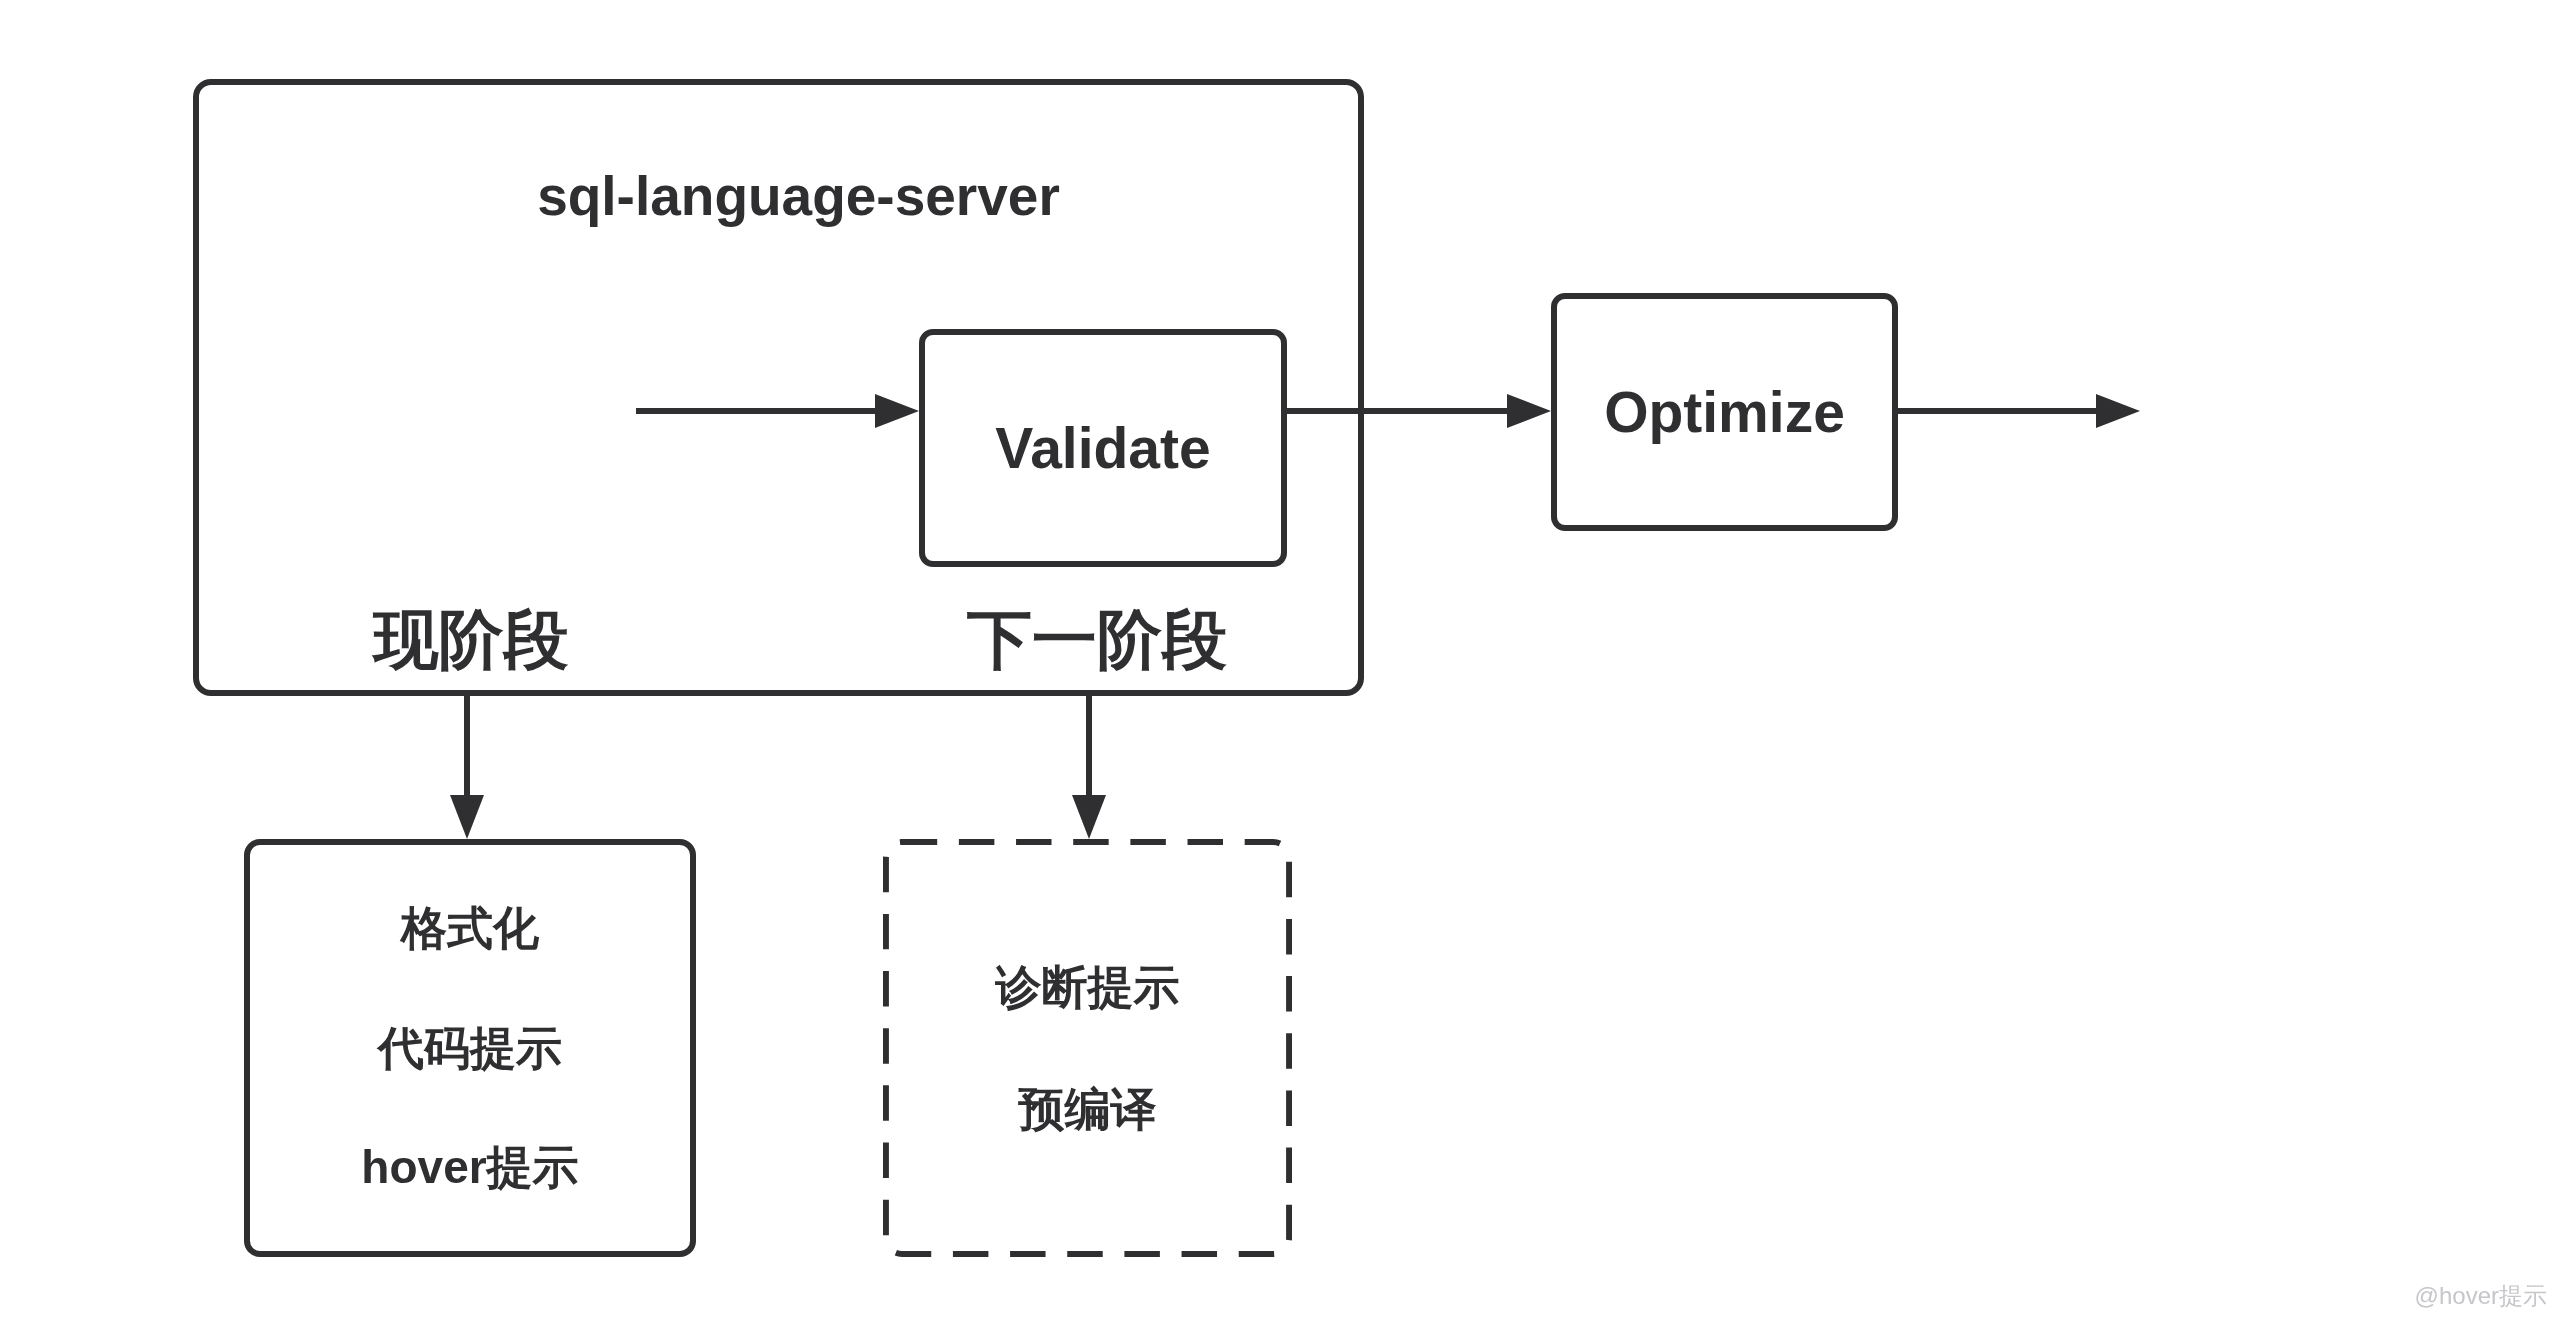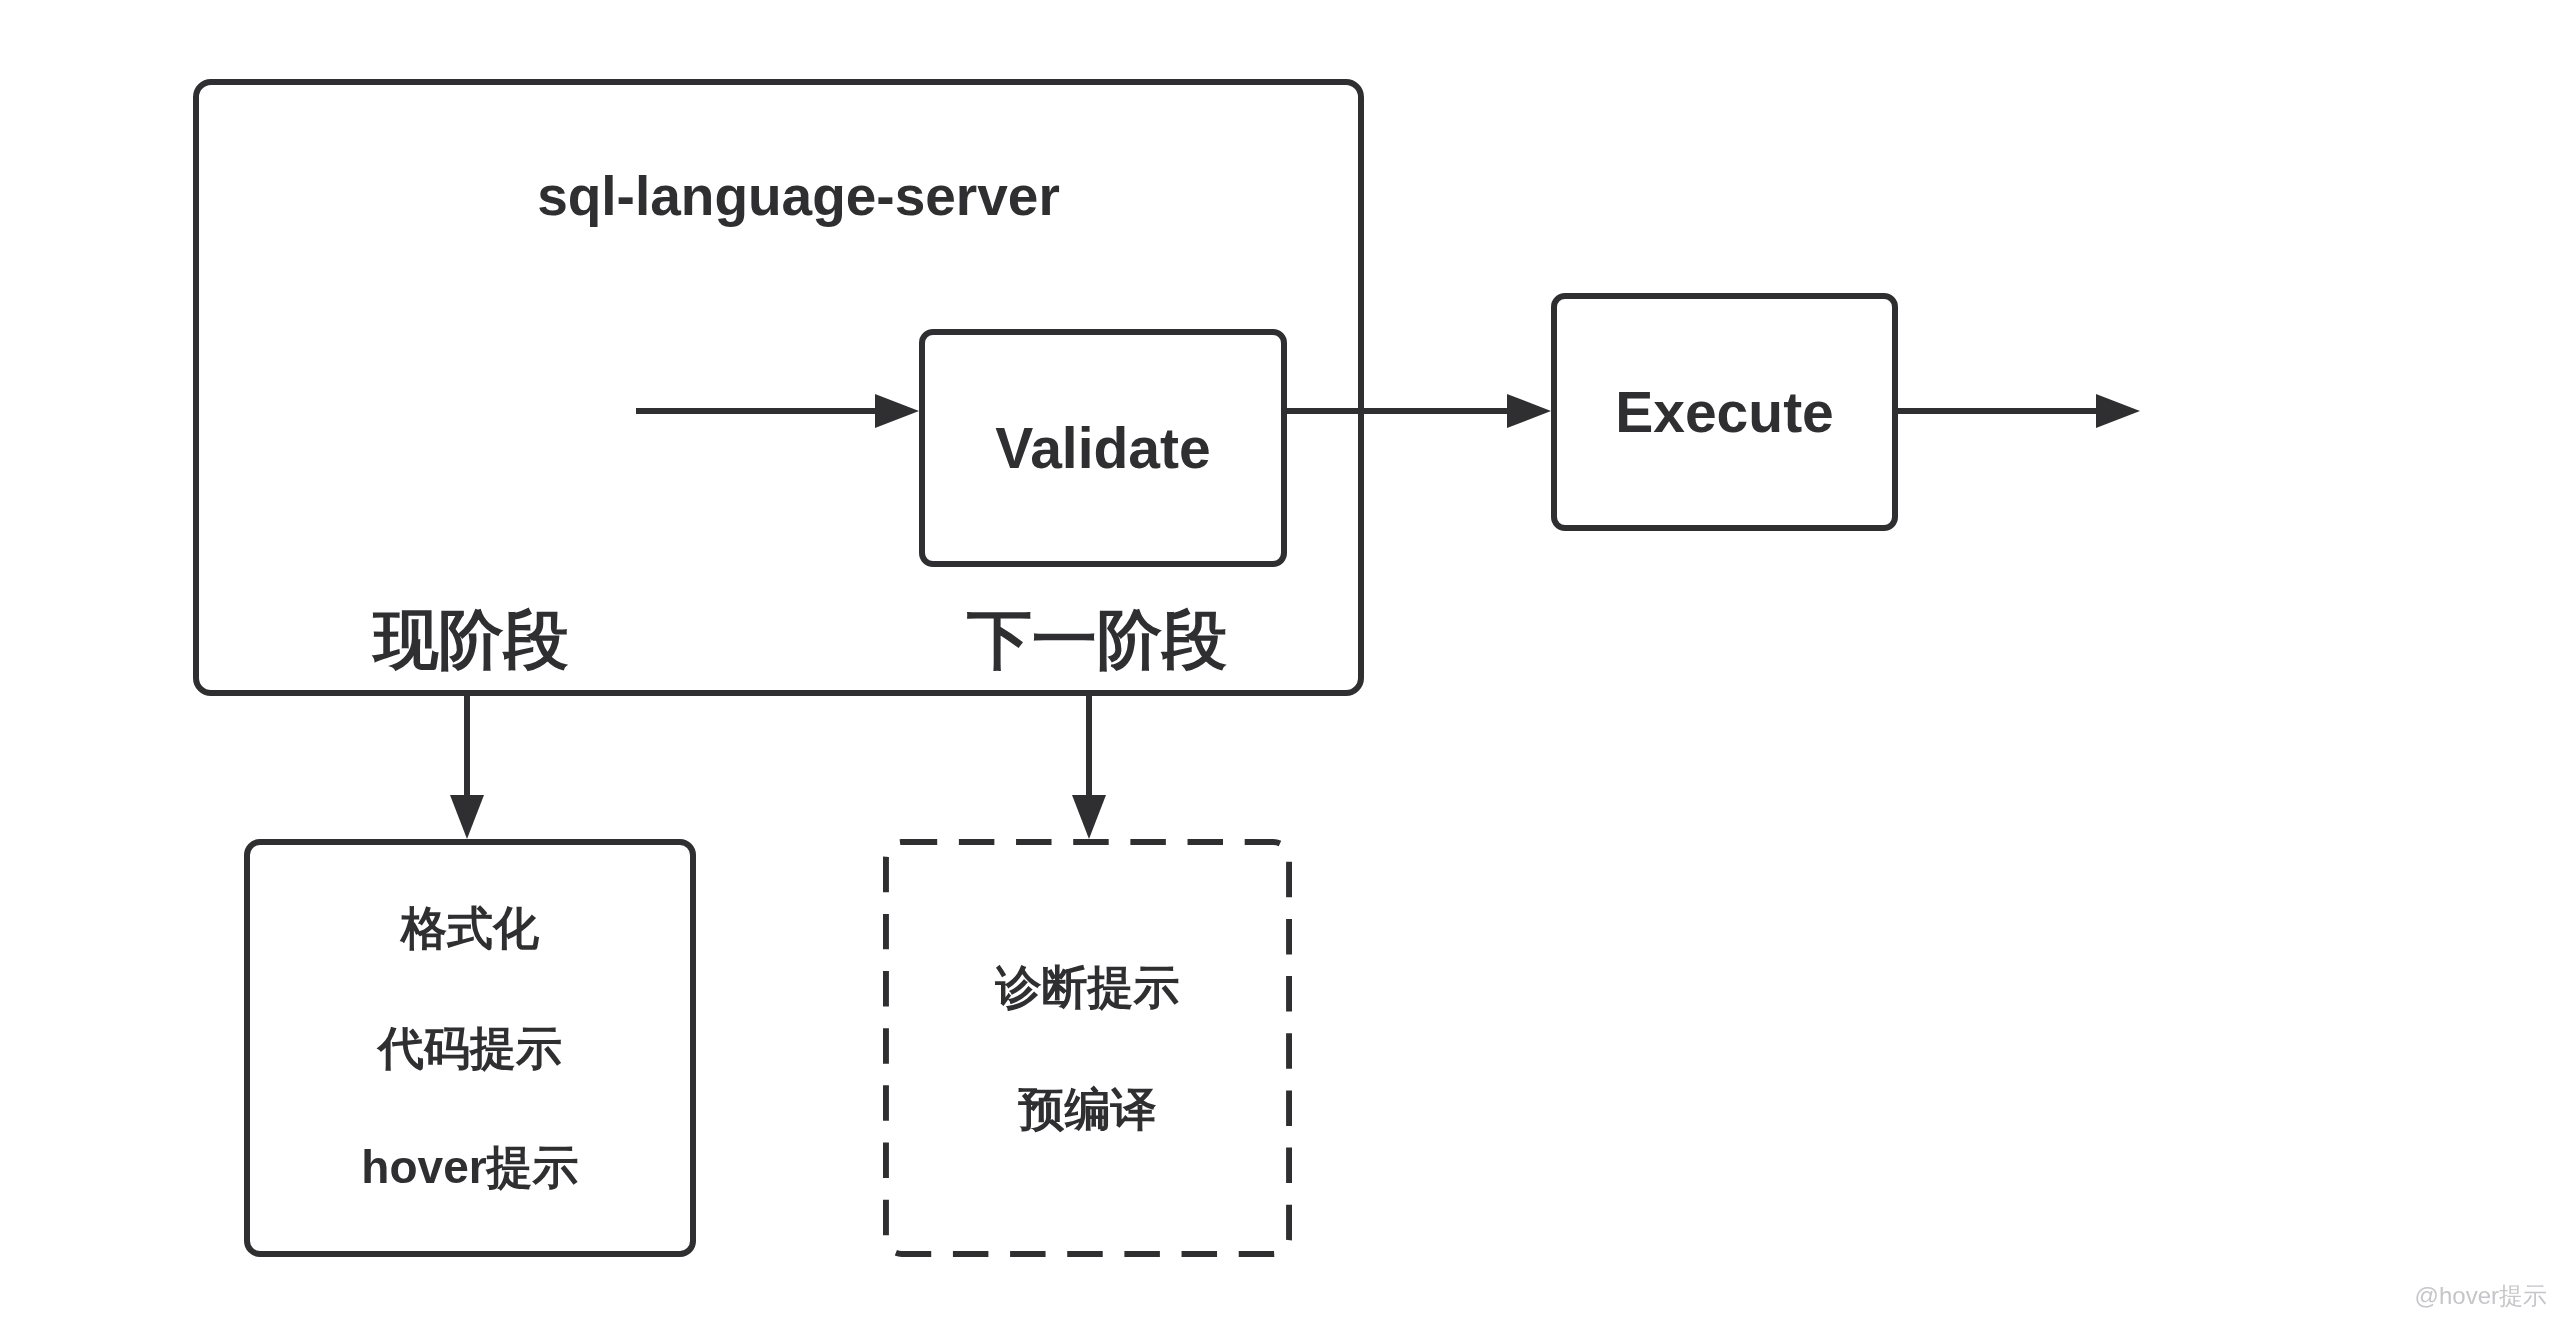--- a/index.html
+++ b/index.html
@@ -135,21 +135,21 @@
 
 <div class="canvas">
 
   <div class="box group-box"></div>
   <div class="group-title">sql-language-server</div>
 
   <div class="box node node-validate">
     <span>Validate</span>
   </div>
   <div class="box node node-optimize">
-    <span>Execute</span>
+    <span>Optimize</span>
   </div>
 
   <div class="arrow-h arrow-a1"></div>
   <div class="arrow-h arrow-a2"></div>
   <div class="arrow-h arrow-a3"></div>
 
   <div class="stage-label stage-current">现阶段</div>
   <div class="stage-label stage-next">下一阶段</div>
 
   <div class="arrow-v arrow-v1"></div>

